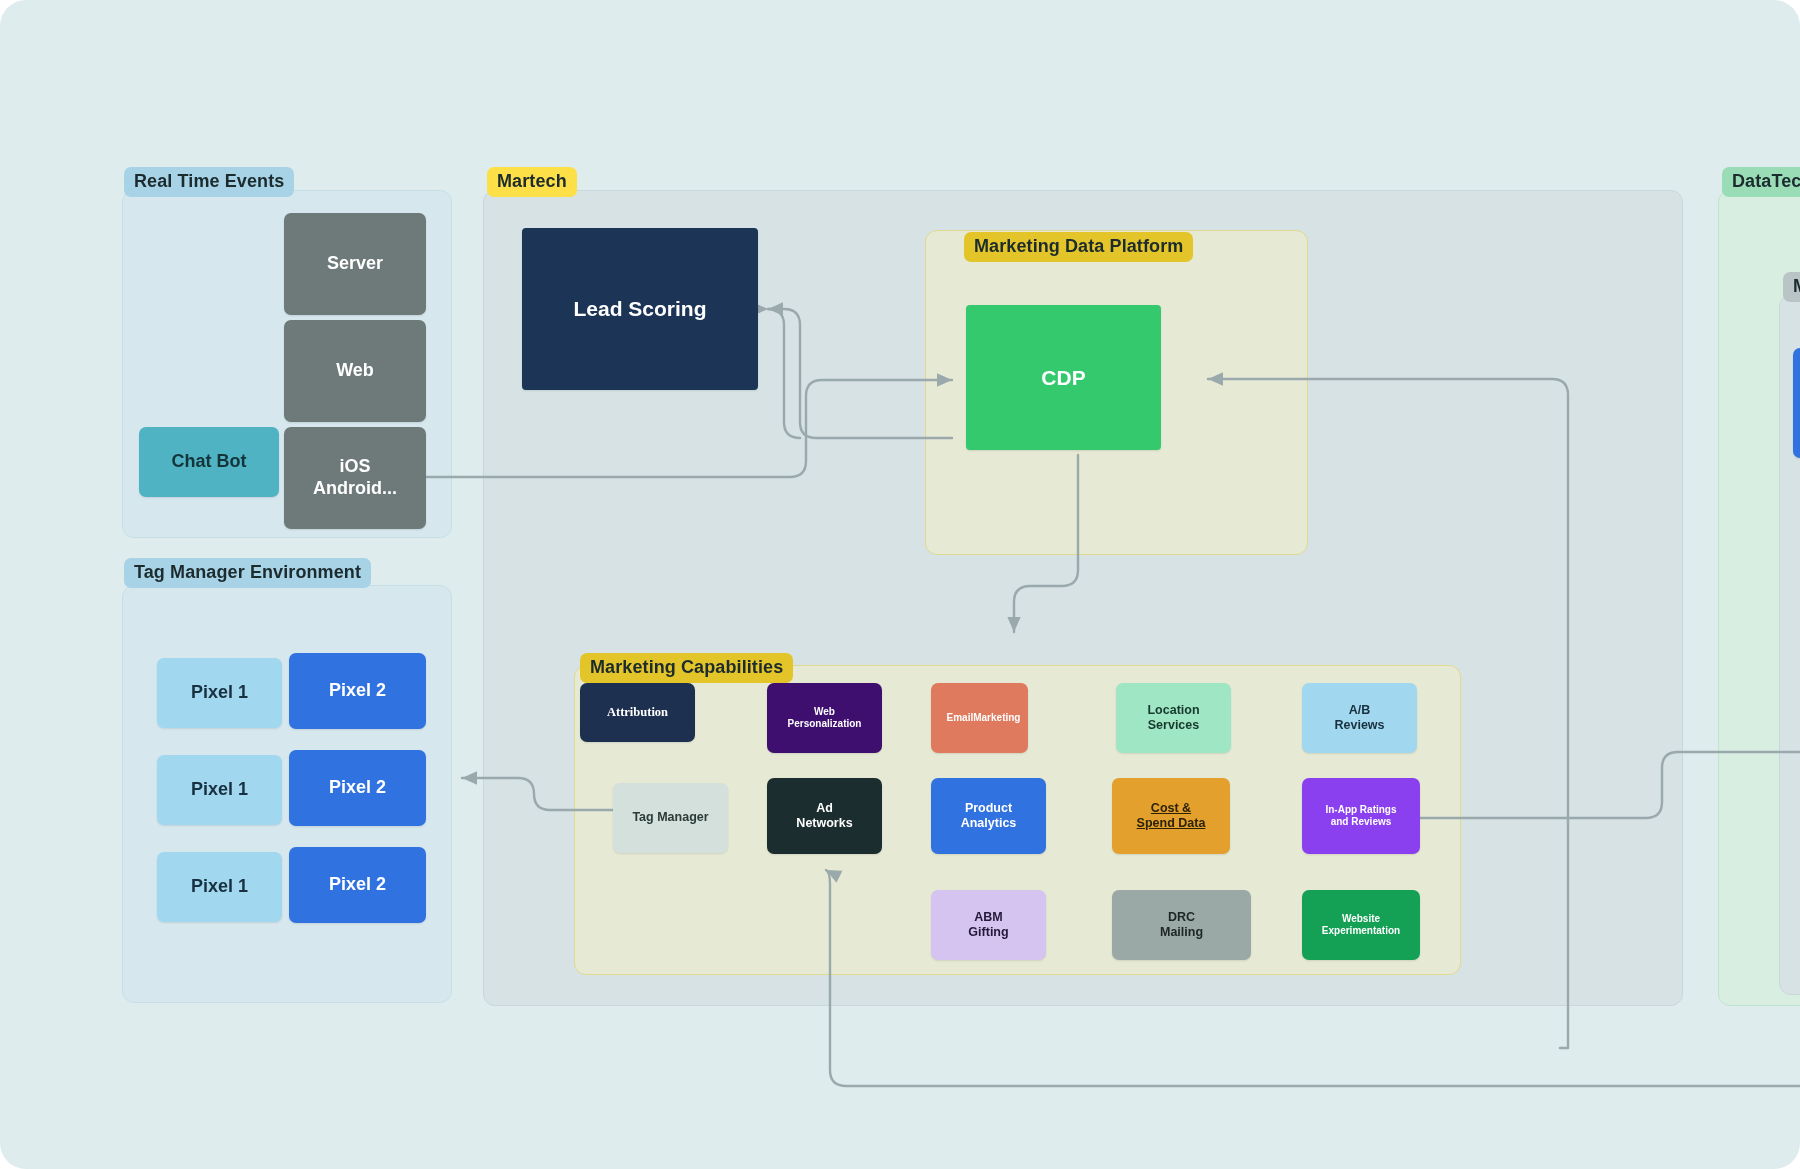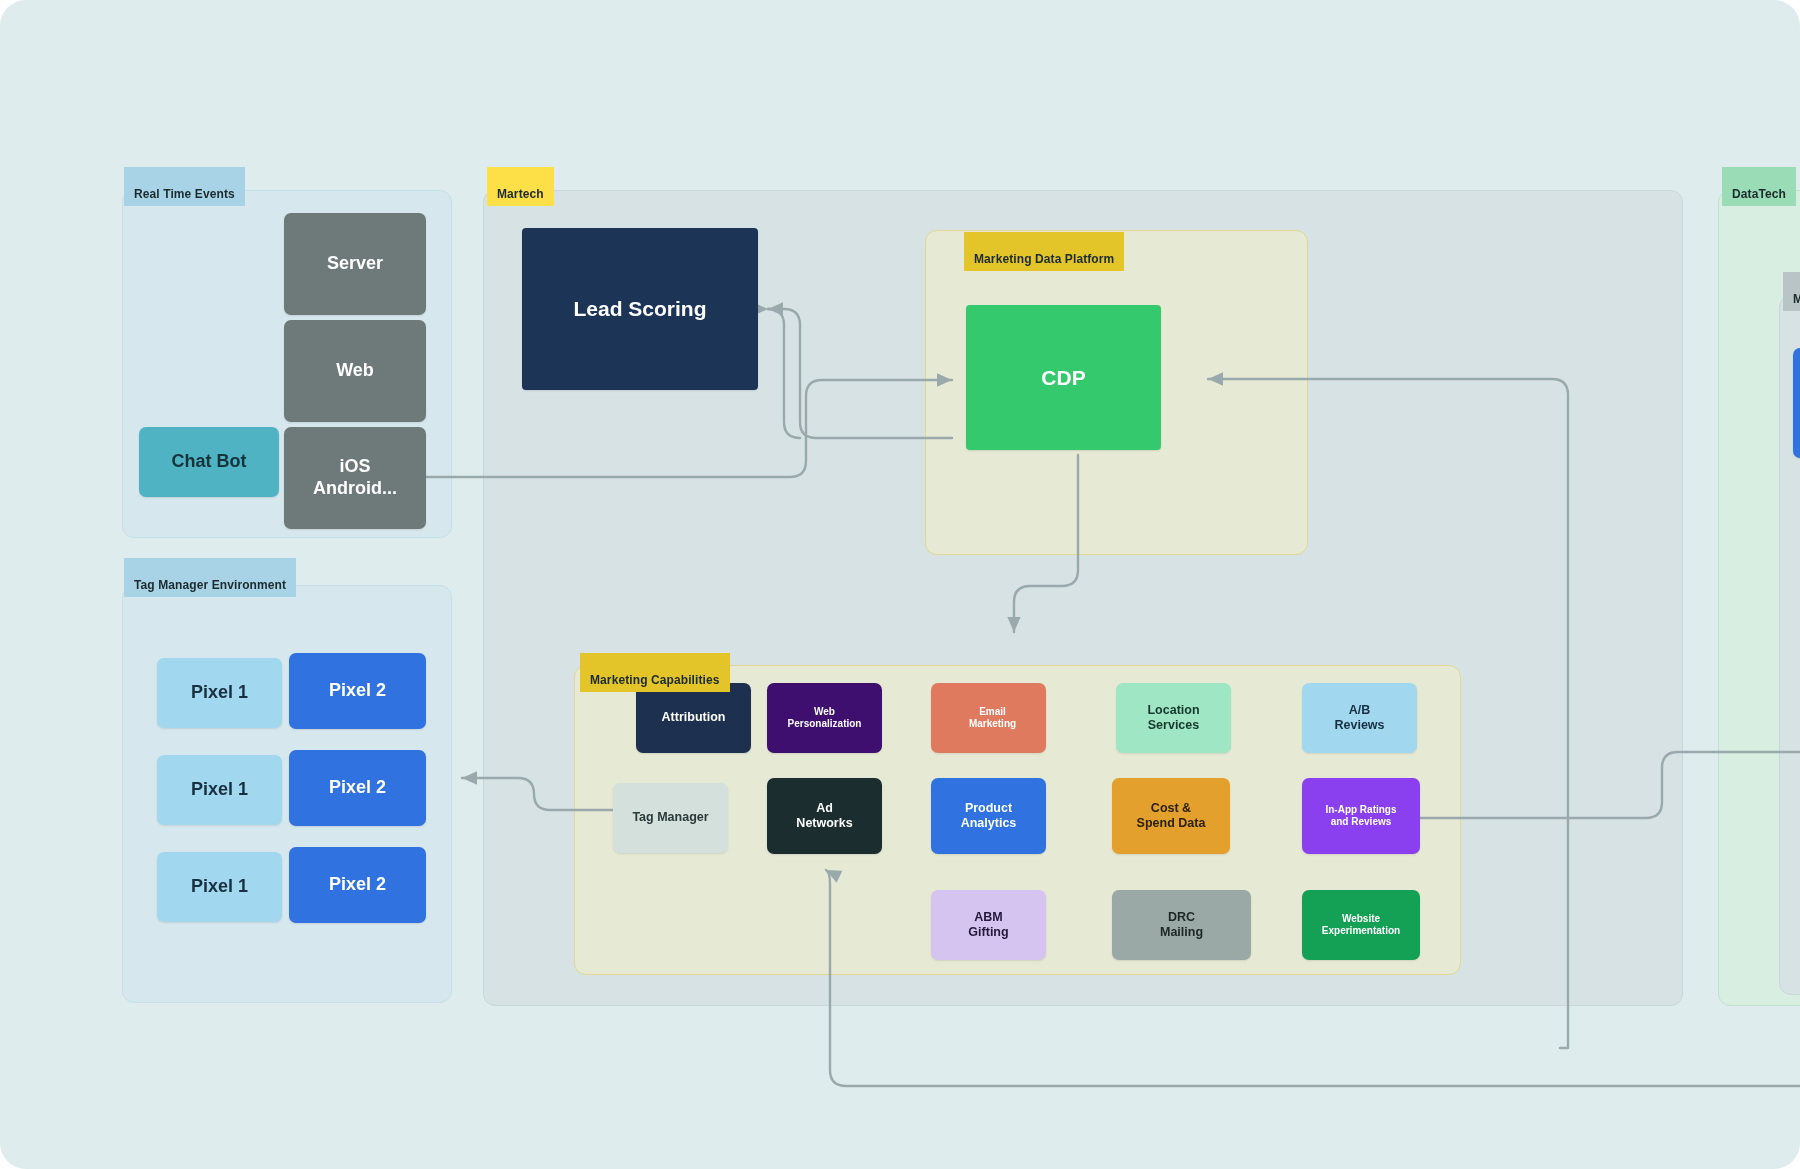--- a/index.html
+++ b/index.html
@@ -18,25 +18,25 @@
     overflow: hidden;
   }
 
   
   .group {
     position: absolute;
     border-radius: 12px;
   }
   .group-label {
     position: absolute;
-    font-size: 12px;
+    font-size: 18px;
     font-weight: 700;
     letter-spacing: .1px;
-    padding: 20px 10px 5px 10px;
-    border-radius: 0;
+    padding: 4px 10px 5px 10px;
+    border-radius: 7px;
     white-space: nowrap;
     z-index: 6;
     color: #1c2b2e;
   }
 
   .grp-rte       { background:#d6e8ee; border:1px solid #c6dfe7; }
   .lbl-rte       { background:#a8d3e6; }
   .grp-tagenv    { background:#d6e8ee; border:1px solid #c6dfe7; }
   .lbl-tagenv    { background:#a8d3e6; }
   .grp-martech   { background:#d6e2e4; border:1px solid #c9d7da; }
@@ -172,28 +172,28 @@
   <div class="group-label lbl-mdp" style="left:964px; top:232px;">Marketing Data Platform</div>
   <div class="group grp-mdp" style="left:925px; top:230px; width:383px; height:325px;"></div>
 
   <div class="node n-green t-xl" style="left:966px; top:305px; width:195px; height:145px; border-radius:4px;">
     <span>CDP</span>
   </div>
 
   <div class="group-label lbl-mcap" style="left:580px; top:653px;">Marketing Capabilities</div>
   <div class="group grp-mcap" style="left:574px; top:665px; width:887px; height:310px;"></div>
 
-  <div class="node n-dknavy t-sm" style="left:636px; top:683px; width:115px; height:70px;">
+  <div class="node n-dknavy t-sm" style="left:580px; top:683px; width:115px; height:59px;font-family:Liberation Serif, serif;">
     <span>Attribution</span>
   </div>
   <div class="node n-purple t-xs" style="left:767px; top:683px; width:115px; height:70px; flex-direction:column;">
     <span>Web</span>
     <span>Personalization</span>
   </div>
-  <div class="node n-coral t-xs" style="left:931px; top:683px; width:115px; height:70px; flex-direction:column;padding-left:14px;">
+  <div class="node n-coral t-xs" style="left:931px; top:683px; width:97px; height:70px; flex-direction:row;padding-left:14px;">
     <span>Email</span>
     <span>Marketing</span>
   </div>
   <div class="node n-mint t-sm" style="left:1116px; top:683px; width:115px; height:70px; flex-direction:column;">
     <span>Location</span>
     <span>Services</span>
   </div>
   <div class="node n-lblue t-sm" style="left:1302px; top:683px; width:115px; height:70px; flex-direction:column;">
     <span>A/B</span>
     <span>Reviews</span>
@@ -203,21 +203,21 @@
     <span>Tag Manager</span>
   </div>
   <div class="node n-dark t-sm" style="left:767px; top:778px; width:115px; height:76px; flex-direction:column;">
     <span>Ad</span>
     <span>Networks</span>
   </div>
   <div class="node n-blue t-sm" style="left:931px; top:778px; width:115px; height:76px; flex-direction:column;">
     <span>Product</span>
     <span>Analytics</span>
   </div>
-  <div class="node n-orange t-sm" style="left:1112px; top:778px; width:118px; height:76px; flex-direction:column;">
+  <div class="node n-orange t-sm" style="left:1112px; top:778px; width:118px; height:76px; flex-direction:column;text-decoration:underline;">
     <span>Cost &amp;</span>
     <span>Spend Data</span>
   </div>
   <div class="node n-violet t-xs" style="left:1302px; top:778px; width:118px; height:76px; flex-direction:column;">
     <span>In-App Ratings</span>
     <span>and Reviews</span>
   </div>
 
   <div class="node n-lav t-sm" style="left:931px; top:890px; width:115px; height:70px; flex-direction:column;">
     <span>ABM</span>

